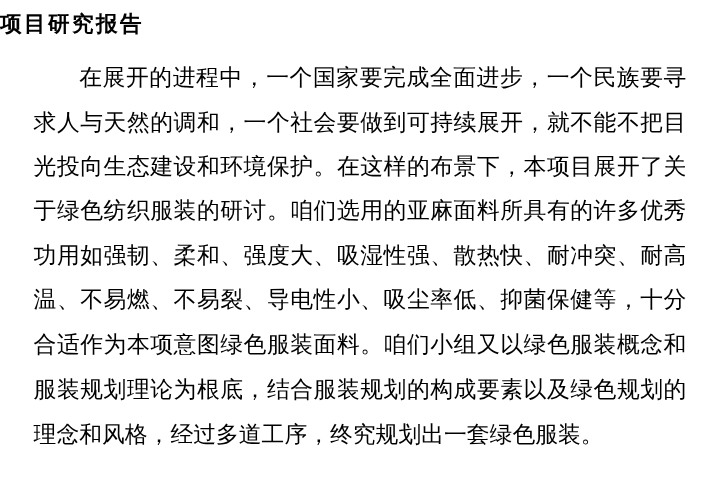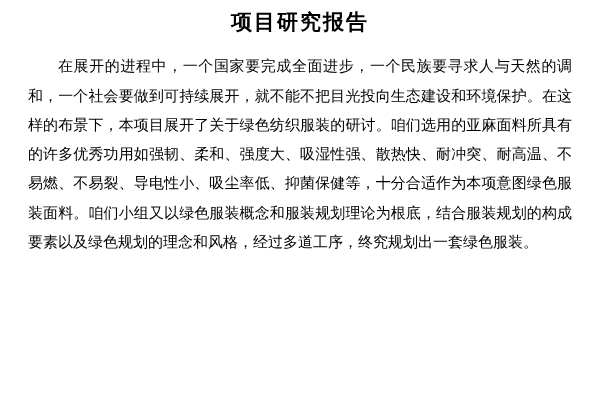--- a/index.html
+++ b/index.html
@@ -15,34 +15,34 @@
     overflow: hidden;
   }
   .page {
     width: 600px;
     height: 400px;
     box-sizing: border-box;
     padding: 0;
     position: relative;
   }
   .doc-title {
-    text-align: center;
-    font-size: 21px;
+    text-align: left;
+    font-size: 18px;
     font-weight: bold;
     letter-spacing: 2px;
     margin: 8px 0 0 0;
     padding: 0;
     line-height: 1.4;
     font-family: "Liberation Serif", "DejaVu Serif", serif;
   }
   .body-block {
     margin: 14px 28px 0 28px;
   }
   .body-para {
-    font-size: 15px;
+    font-size: 19px;
     line-height: 1.95;
     text-align: justify;
     text-justify: inter-ideograph;
     text-indent: 2em;
     margin: 0;
     font-family: Liberation Sans, sans-serif;
   }
 </style>
 </head>
 <body>

